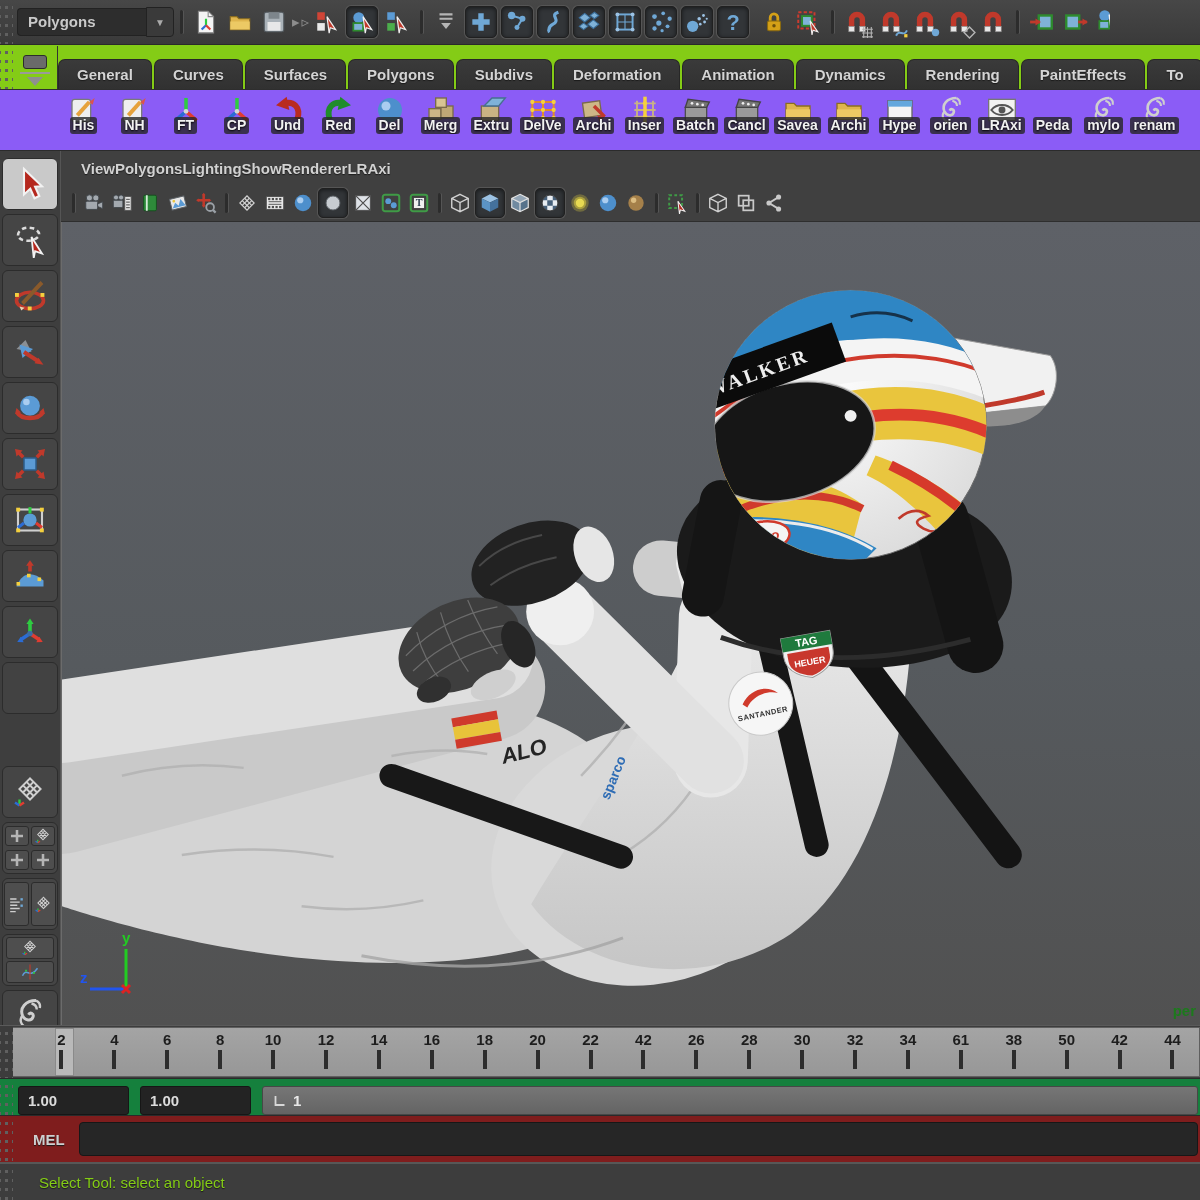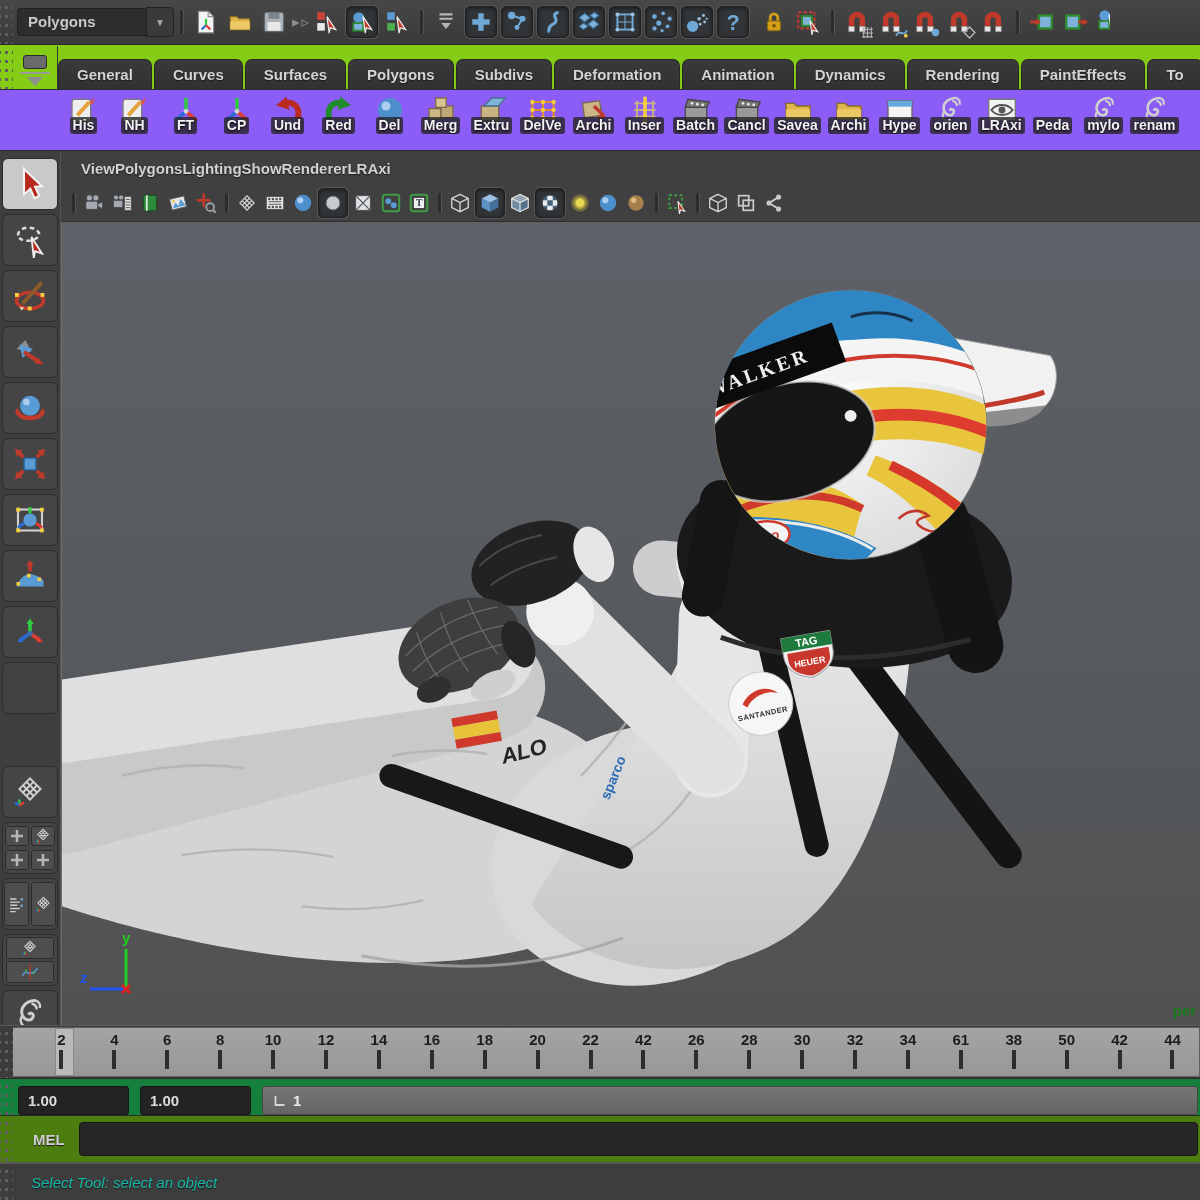--- a/index.html
+++ b/index.html
@@ -83,27 +83,27 @@
   .tmark{width:4px;height:19px;background:#2d2d2d;margin-top:2px;}
   
   .range-row{height:36px;flex:none;display:flex;align-items:flex-end;background:#15803d;border-top:1px solid #2a2a2a;}
   .num-field{width:100px;height:27px;background:#232323;border:1px solid #161616;border-radius:3px;color:#dcdcdc;
     font-size:15px;font-weight:bold;padding:0 0 0 9px;margin-right:11px;font-family:"Liberation Sans",sans-serif;}
   .range-bar{flex:1;height:27px;background:linear-gradient(#767676,#646464);border:1px solid #474747;border-radius:3px;
     display:flex;align-items:center;margin-right:2px;}
   .rs-ic{width:14px;height:14px;margin:0 6px 0 10px;}
   .rs-label{color:#e8e8e8;font-size:15px;font-weight:bold;}
   
-  .mel-row{height:46px;flex:none;display:flex;align-items:center;background:#4d7c0f;border-top:1px solid #2a2a2a;}
+  .mel-row{height:46px;flex:none;display:flex;align-items:center;background:#7f1d1d;border-top:1px solid #2a2a2a;}
   .mel-label{color:#cfcfcf;font-size:15px;font-weight:bold;margin:0 14px 0 20px;text-shadow:0 1px 1px #1a1a1a;}
   .mel-input{flex:1;height:32px;background:#262626;border:1px solid #171717;border-radius:4px;margin-right:2px;
     color:#ddd;font-size:14px;padding:0 8px;font-family:"Liberation Mono","DejaVu Sans Mono",monospace;}
   
   .help-row{height:36px;flex:none;display:flex;align-items:center;background:#3d3d3d;border-top:2px solid #575757;}
-  .help-text{color:#14b8a6;font-size:15px;margin-left:18px;text-shadow:0 1px 1px #1a1a1a;font-style:italic;}
+  .help-text{color:#84cc16;font-size:15px;margin-left:26px;text-shadow:0 1px 1px #1a1a1a;}
 </style>
 </head>
 <body>
 
 <svg width="0" height="0" style="position:absolute">
 <defs>
 <symbol id="s-note" viewBox="0 0 24 24">
         <rect x="3" y="4" width="14" height="17" rx="2" fill="#efefef" stroke="#7a7a7a"></rect>
         <path d="M7 16 L16 6" stroke="#e6a23c" stroke-width="3"></path>
         <path d="M16 6 l4 -3 -1.5 5 z" fill="#d9534f"></path>

